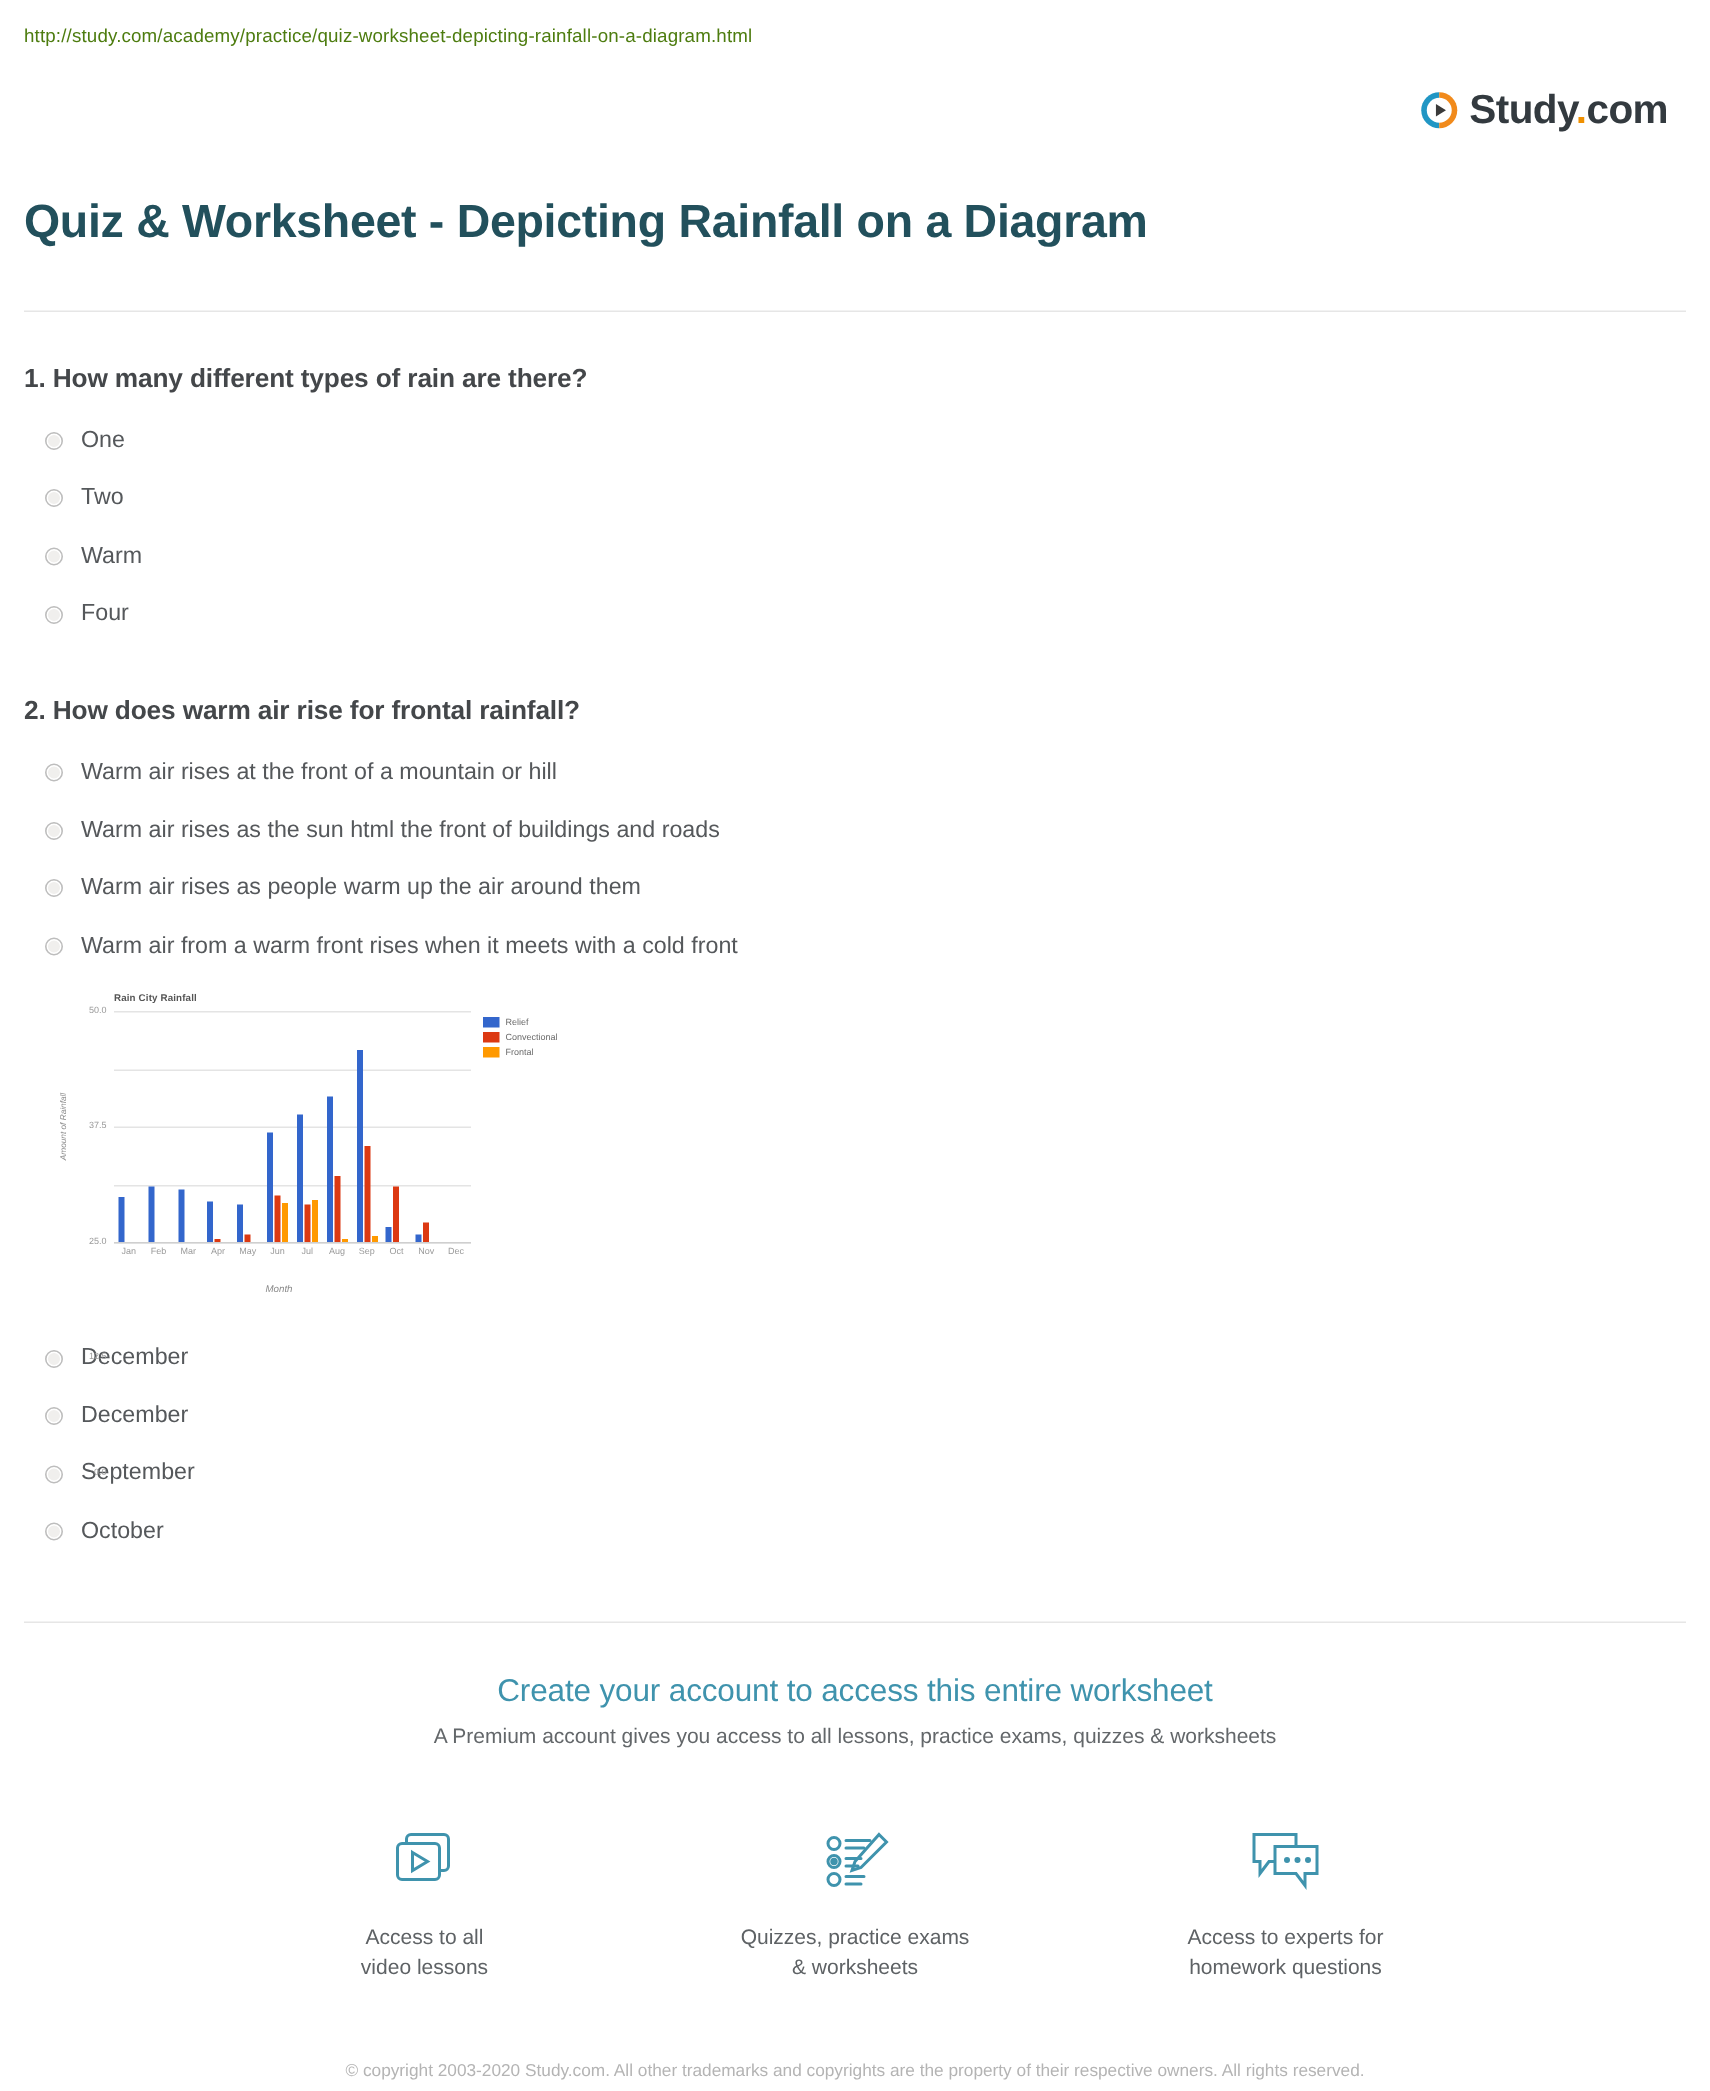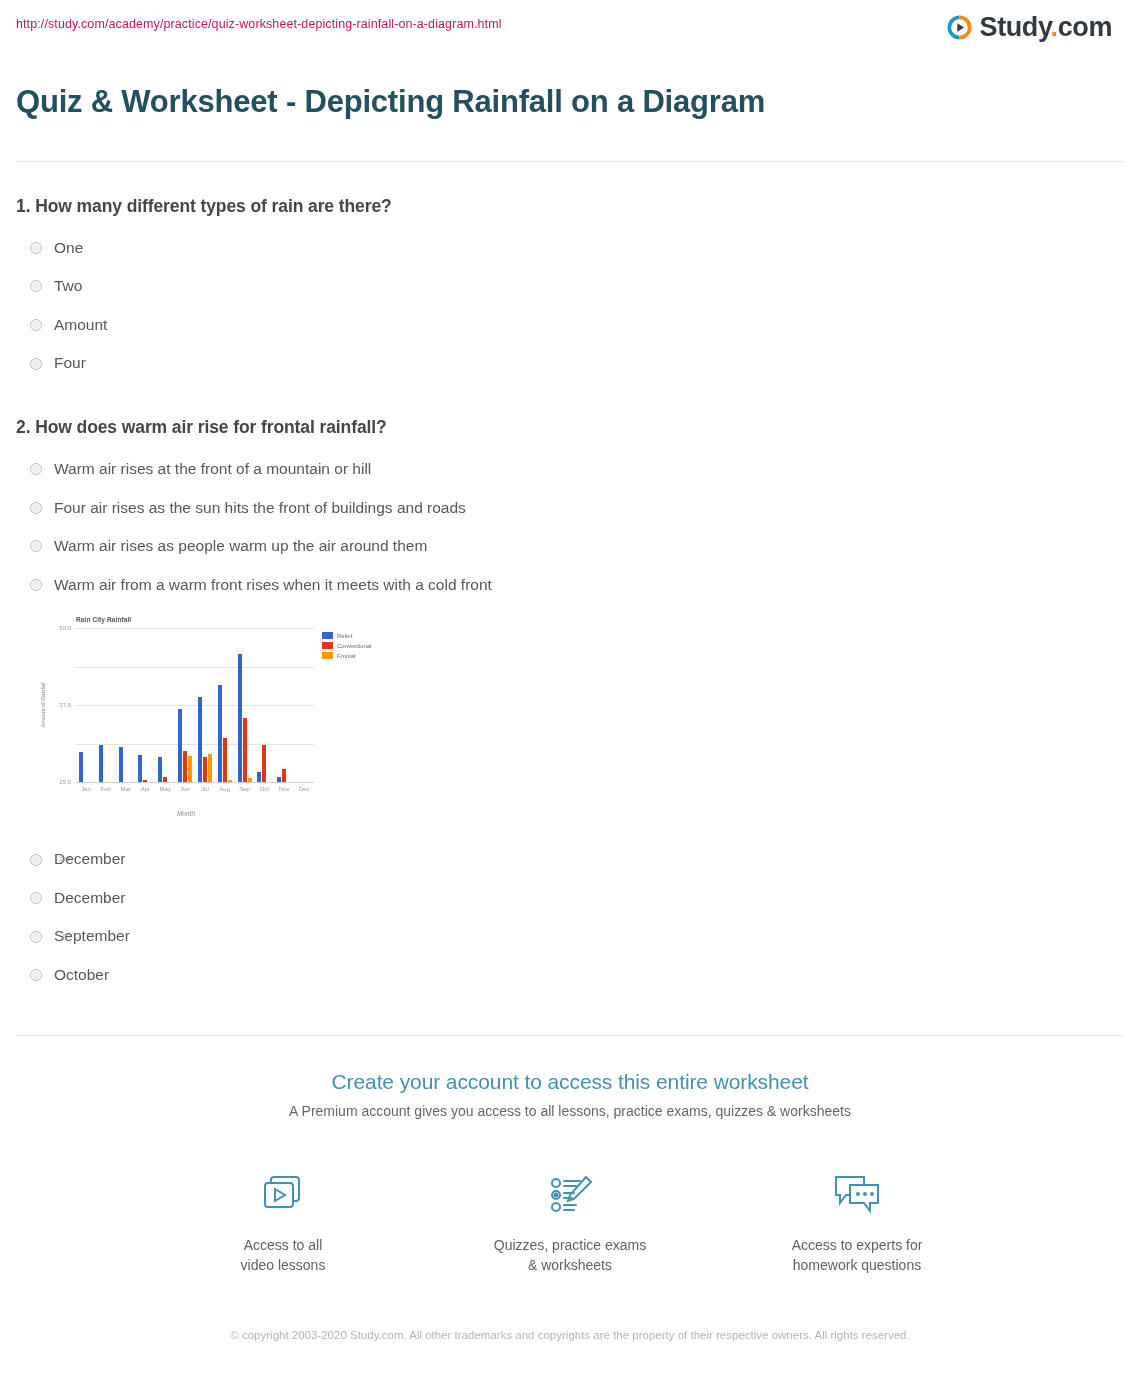--- a/index.html
+++ b/index.html
@@ -10,24 +10,24 @@
     color: #4a4a4a;
   }
   body { width: 1140px; min-height: 1394px; position: relative; }
 
   
   .header {
     display: flex; align-items: flex-start; justify-content: space-between;
     padding: 14px 16px 0 16px;
   }
   .url {
-    font-size: 12.5px; color: #be185d; letter-spacing: .1px;
+    font-size: 12.5px; color: #4d7c0f; letter-spacing: .1px;
     font-family: "Liberation Sans", sans-serif; padding-top: 3px;
   }
-  .logo { display: flex; align-items: center; gap: 7px; padding-right: 12px; }
+  .logo { display: flex; align-items: center; gap: 7px; padding-right: 12px; margin-top: 46px; }
   .logo-mark { width: 27px; height: 27px; position: relative; }
   .logo-text {
     font-size: 27px; font-weight: bold; color: #333a3f;
     letter-spacing: -.4px; line-height: 1;
     font-family: "Liberation Sans", sans-serif;
   }
   .logo-dot { color: #f09000; }
 
   
   .page-title {
@@ -134,37 +134,37 @@
     <div class="opt">
       <span class="radio"></span>
       <span class="opt-label">One</span>
     </div>
     <div class="opt">
       <span class="radio"></span>
       <span class="opt-label">Two</span>
     </div>
     <div class="opt">
       <span class="radio"></span>
-      <span class="opt-label">Amount</span>
+      <span class="opt-label">Warm</span>
     </div>
     <div class="opt">
       <span class="radio"></span>
       <span class="opt-label">Four</span>
     </div>
   </div>
 
   <div>
     <div class="question">2. How does warm air rise for frontal rainfall?</div>
     <div class="opt">
       <span class="radio"></span>
       <span class="opt-label">Warm air rises at the front of a mountain or hill</span>
     </div>
     <div class="opt">
       <span class="radio"></span>
-      <span class="opt-label">Four air rises as the sun hits the front of buildings and roads</span>
+      <span class="opt-label">Warm air rises as the sun html the front of buildings and roads</span>
     </div>
     <div class="opt">
       <span class="radio"></span>
       <span class="opt-label">Warm air rises as people warm up the air around them</span>
     </div>
     <div class="opt">
       <span class="radio"></span>
       <span class="opt-label">Warm air from a warm front rises when it meets with a cold front</span>
     </div>
   </div>

